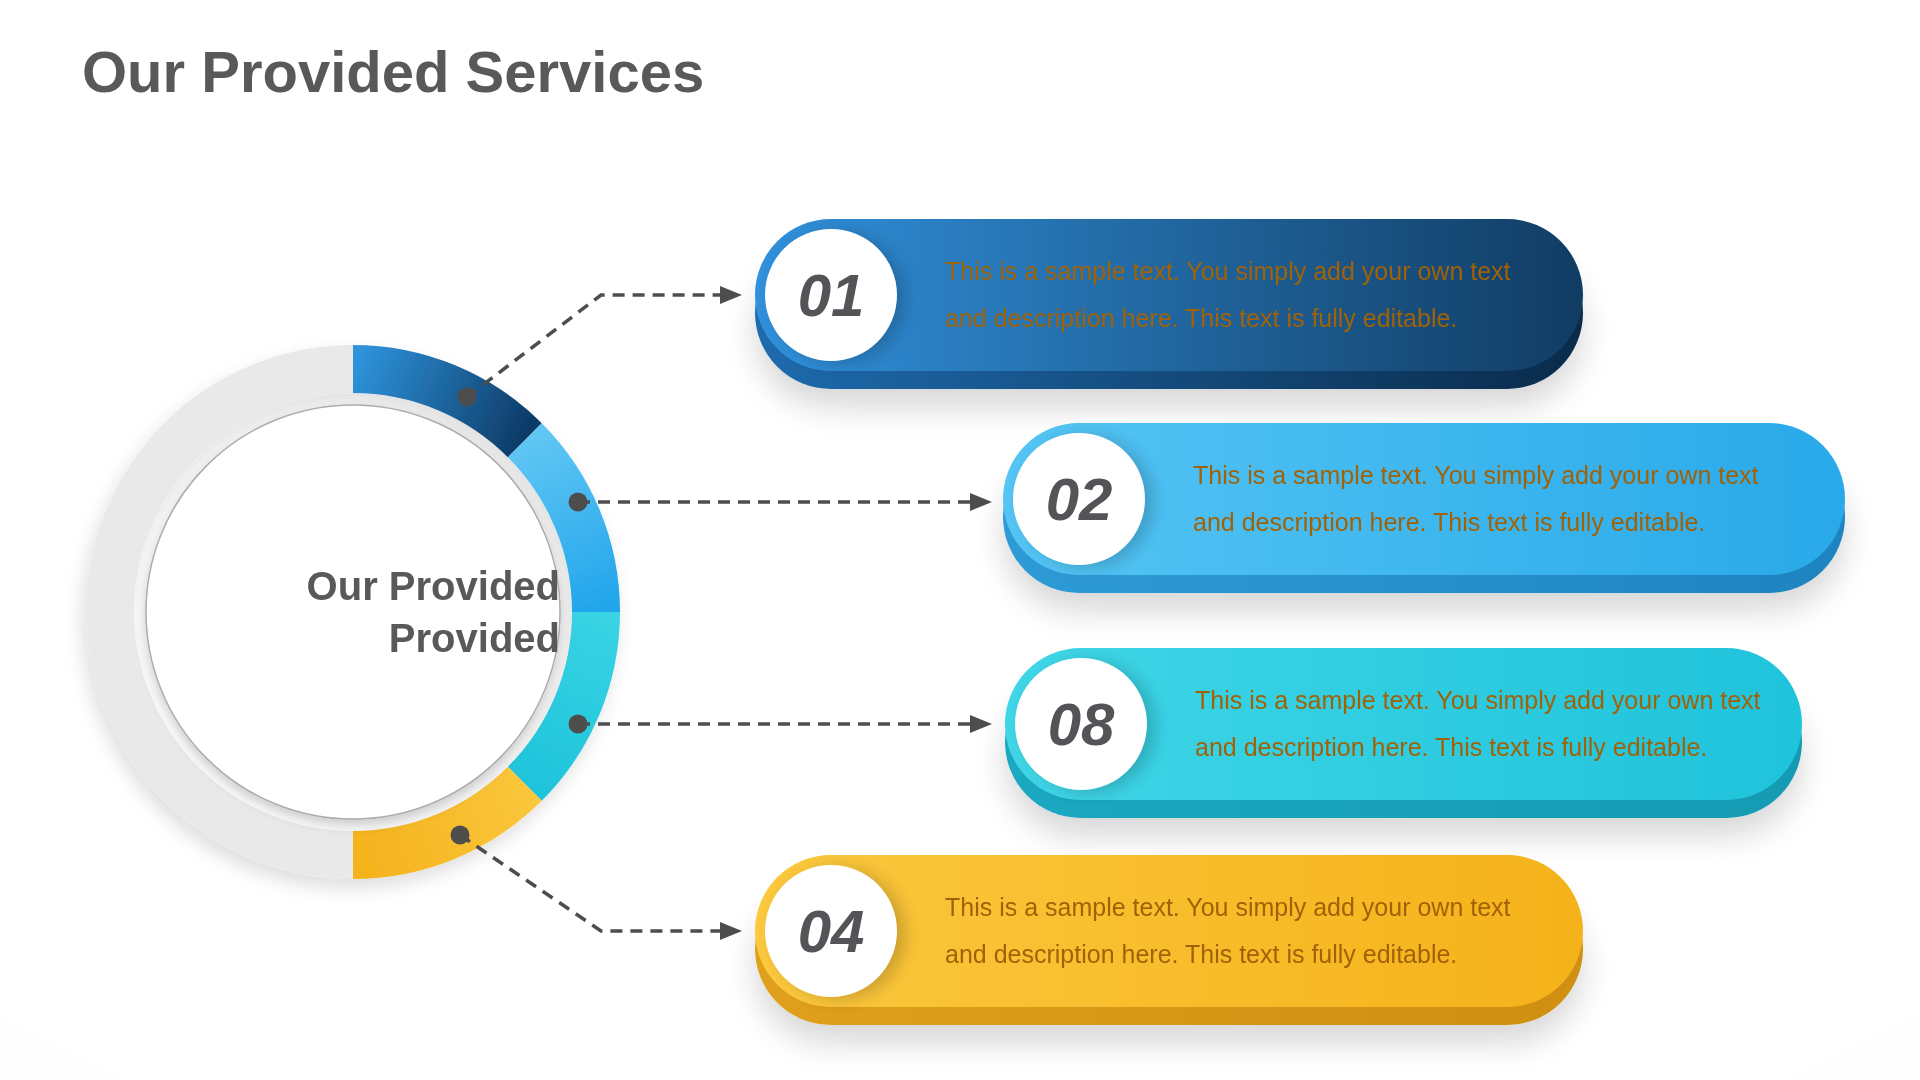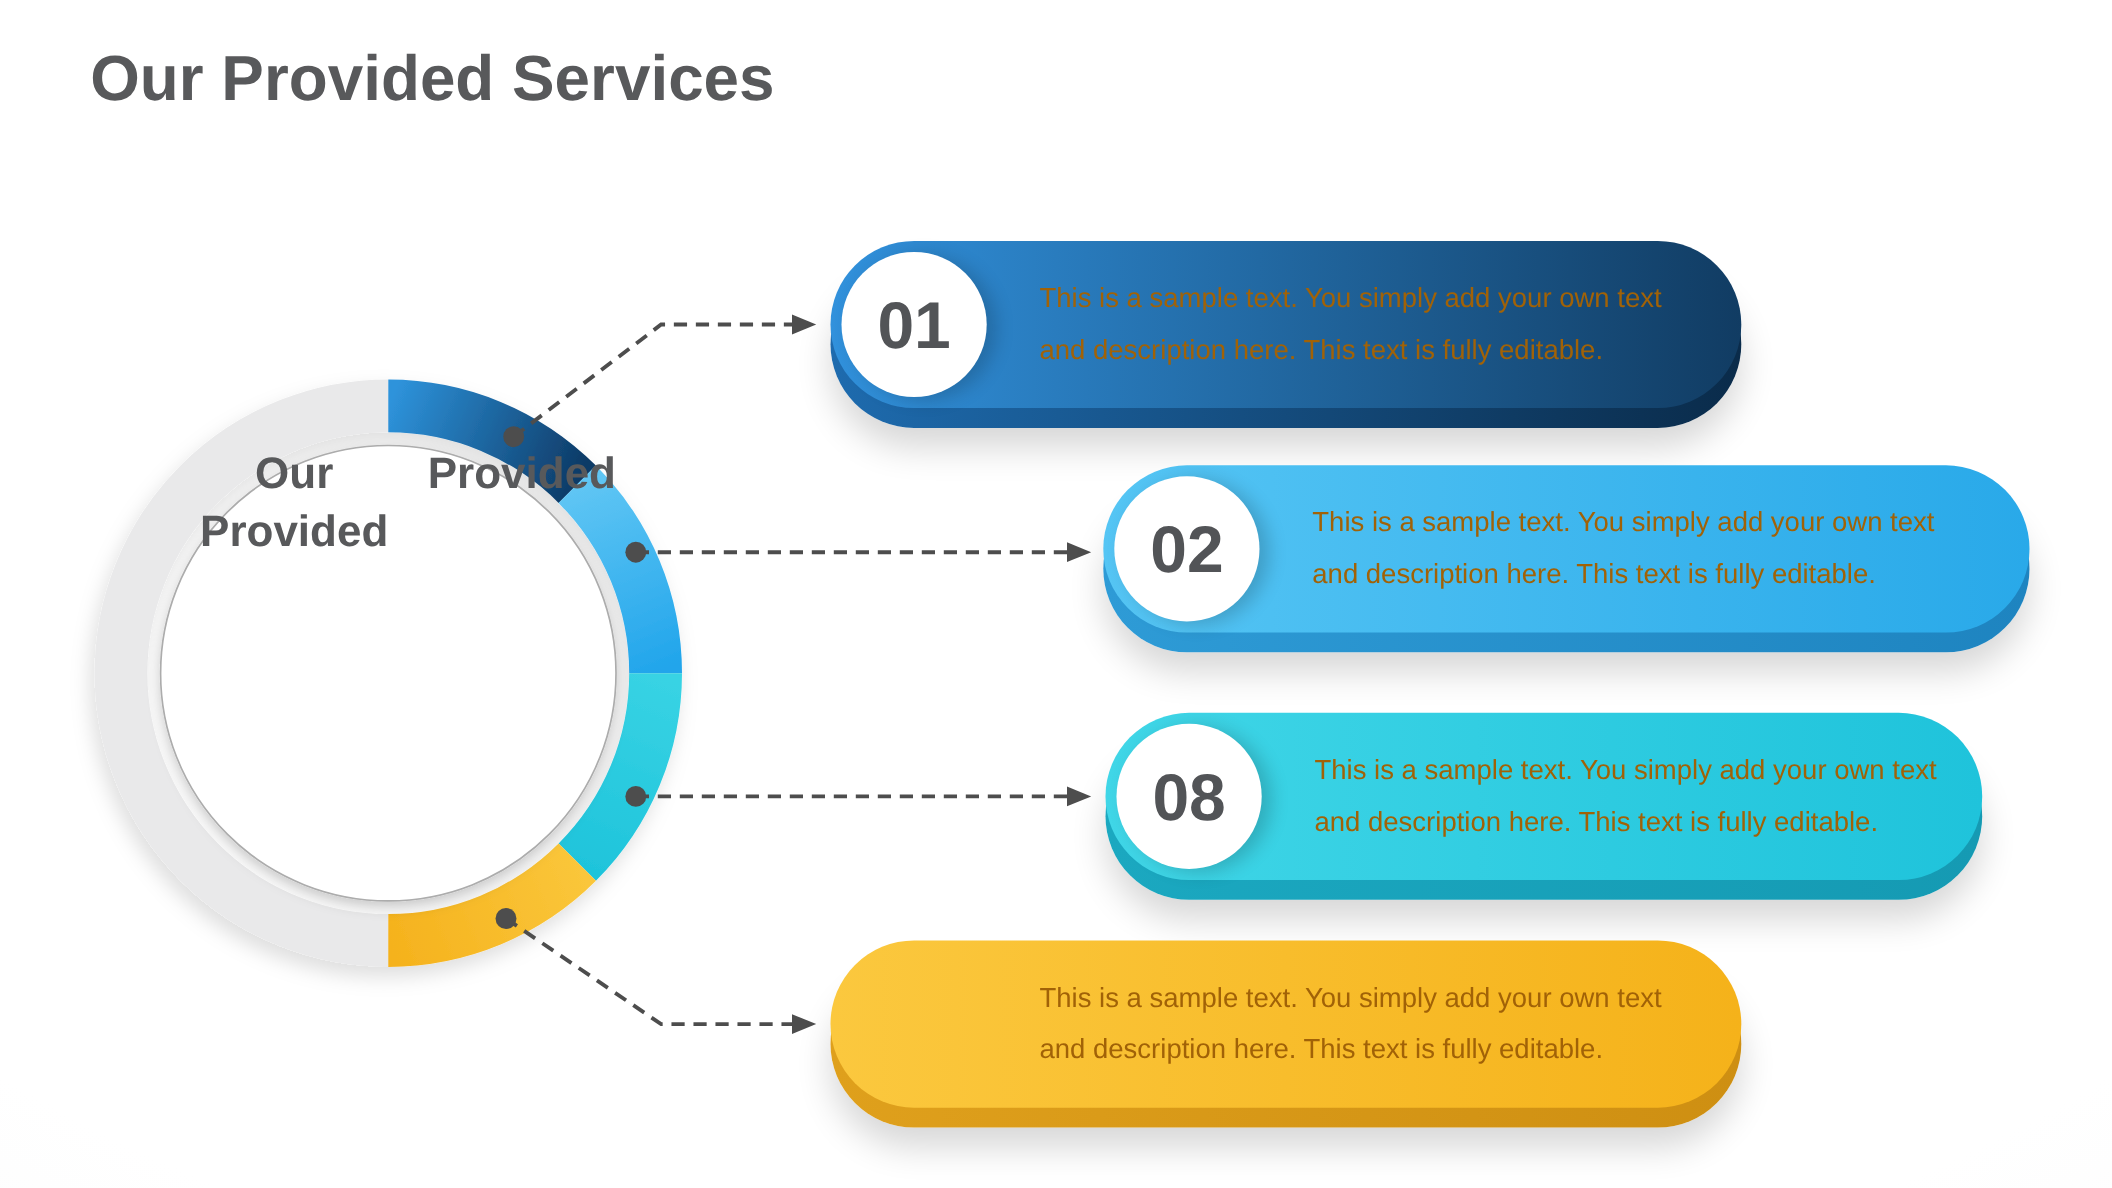--- a/index.html
+++ b/index.html
@@ -19,21 +19,21 @@
     position:absolute; left:83px; top:140px;
     font-size:24px; font-weight:400; color:#3d3d3d;
   }
 
   
   svg.diagram { position:absolute; left:0; top:0; z-index:1; }
 
   
   .center-label {
     position:absolute; left:146px; top:405px; width:414px; height:414px;
-    display:flex; align-items:flex-start; justify-content:center;
+    display:flex; flex-direction:column; align-items:flex-end; justify-content:center;
     z-index:2; text-align:center;
   }
   .center-label .line {
     font-size:40px; font-weight:bold; color:#58595b; line-height:1.3;
   }
 
   
   .card { position:absolute; height:152px; z-index:2; }
   .card .back {
     position:absolute; left:0; right:0; top:18px; height:152px; border-radius:76px;
@@ -43,21 +43,21 @@
   .card .front {
     position:absolute; inset:0; border-radius:76px;
     background:linear-gradient(90deg, var(--from), var(--to));
   }
   .card .badge {
     position:absolute; left:10px; top:10px; width:132px; height:132px;
     border-radius:50%; background:#ffffff;
     box-shadow:9px 3px 16px rgba(0,0,0,.18);
     display:flex; align-items:center; justify-content:center;
   }
-  .card .num { font-size:60px; font-weight:bold; color:#525457; }
+  .card .num { font-size:60px; font-weight:bold; color:#525457;font-style:italic; }
   .card .text {
     position:absolute; left:190px; top:50%; transform:translateY(-50%);
     color:#a16207; font-size:25px; line-height:47px; font-weight:400; white-space:nowrap;
   }
   #card-1 { left:755px;  top:219px; width:828px; }
   #card-2 { left:1003px; top:423px; width:842px; }
   #card-3 { left:1005px; top:648px; width:797px; }
   #card-4 { left:755px;  top:855px; width:828px; }
 </style>
 </head>
@@ -160,19 +160,22 @@
     </div>
     <div class="text">
       <div>This is a sample text. You simply add your own text</div>
       <div>and description here. This text is fully editable.</div>
     </div>
   </div>
 
   <div class="card" id="card-4" style="--from: #FBC83E; --to: #F5B21A; --lipFrom: #DFA01C; --lipTo: #CE8F12;">
     <div class="back"></div>
     <div class="front"></div>
+    <div class="badge">
+      <span class="num">04</span>
+    </div>
     <div class="text">
       <div>This is a sample text. You simply add your own text</div>
       <div>and description here. This text is fully editable.</div>
     </div>
   </div>
 
 </div>
 
 </body></html>

